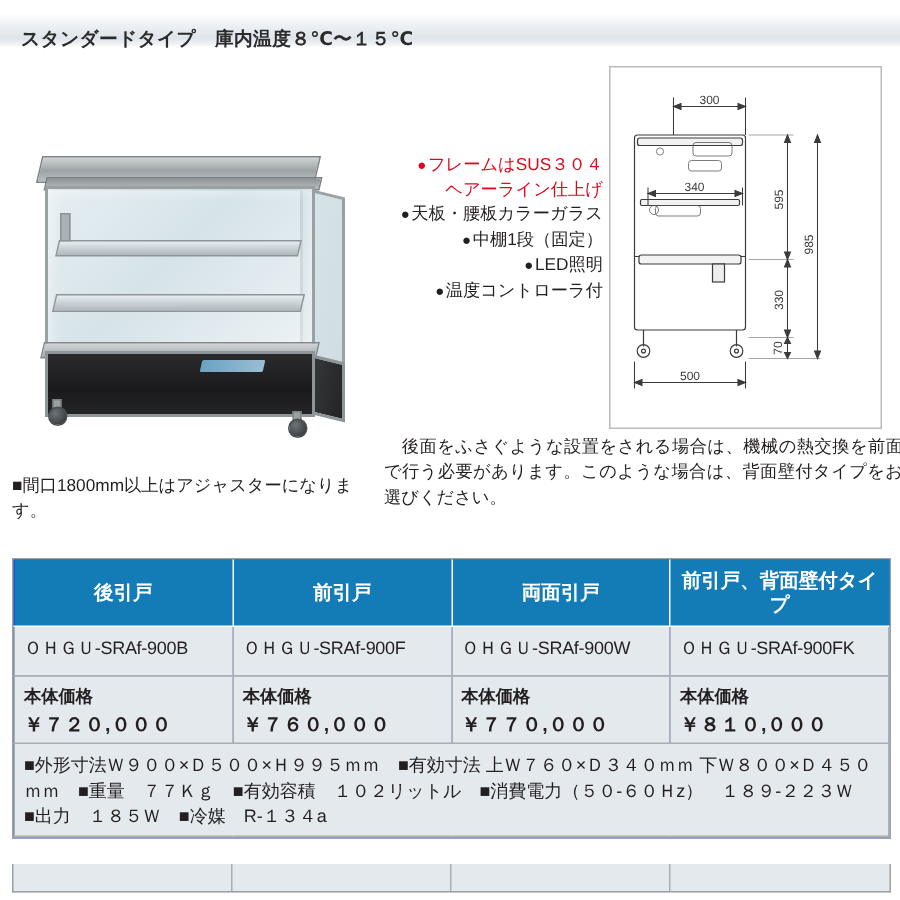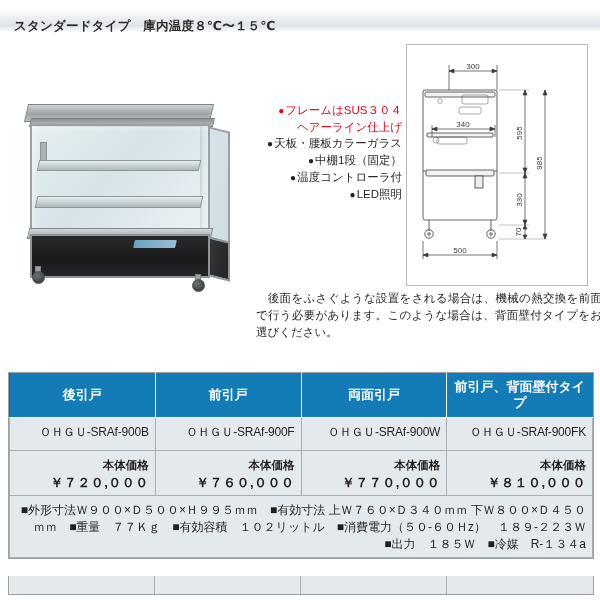--- a/index.html
+++ b/index.html
@@ -165,21 +165,20 @@
   }
   table.price th:first-child{border-left:none;}
   table.price th:last-child{border-right:none;}
   table.price td{
     background:#e4e9ee;
     border:1px solid #a9b0b5;
     padding:6px 6px 4px 6px;
     vertical-align:top;
     font-size:12px;
     color:#231f20;
-    text-align:right;
   }
   td.model{height:22px;font-size:12px;letter-spacing:-0.2px;white-space:nowrap;}
   td.price{height:34px;line-height:17px;margin-top:28px;}
   td.price .lbl{font-size:11.5px;font-weight:bold;display:block;}
   td.price .amt{font-size:13px;font-weight:bold;display:block;letter-spacing:.5px;}
   td.spec{
     background:#ffffff;
     font-size:11.5px;line-height:17px;
     padding:5px 7px 6px 7px;
     text-align:left;
@@ -227,24 +226,24 @@
       <span class="dot">●</span><span>フレームはSUS３０４</span>
       <span class="cont">ヘアーライン仕上げ</span>
     </div>
     <div class="feat">
       <span class="dot">●</span><span>天板・腰板カラーガラス</span>
     </div>
     <div class="feat">
       <span class="dot">●</span><span>中棚1段（固定）</span>
     </div>
     <div class="feat">
+      <span class="dot">●</span><span>LED照明</span>
+    </div>
+    <div class="feat">
       <span class="dot">●</span><span>温度コントローラ付</span>
-    </div>
-    <div class="feat">
-      <span class="dot">●</span><span>LED照明</span>
     </div>
   </div>
 
   <div class="drawing">
     <svg width="180" height="240" viewBox="0 0 180 240">
       <g stroke="#3b3b3b" fill="none" stroke-width="0.8">
 
         <rect x="16" y="45" width="74" height="130" rx="2"></rect>
 
         <line x1="16" y1="126" x2="90" y2="126"></line>
@@ -317,20 +316,21 @@
 
         <line x1="138" y1="45" x2="138" y2="194"></line>
         <polygon points="138,45 136,50 140,50"></polygon>
         <polygon points="138,194 136,189 140,189"></polygon>
         <text x="135" y="118" text-anchor="middle" stroke="none" transform="rotate(-90 135 118)">985</text>
       </g>
     </svg>
   </div>
 
   <div class="note-right">　後面をふさぐような設置をされる場合は、機械の熱交換を前面で行う必要があります。このような場合は、背面壁付タイプをお選びください。</div>
+  <div class="note-left">■間口1800mm以上はアジャスターになります。</div>
 
   <div class="tax">（税抜）</div>
 
   <div class="table-wrap">
     <table class="price">
       <thead>
         <tr>
           <th>後引戸</th>
           <th>前引戸</th>
           <th>両面引戸</th>

